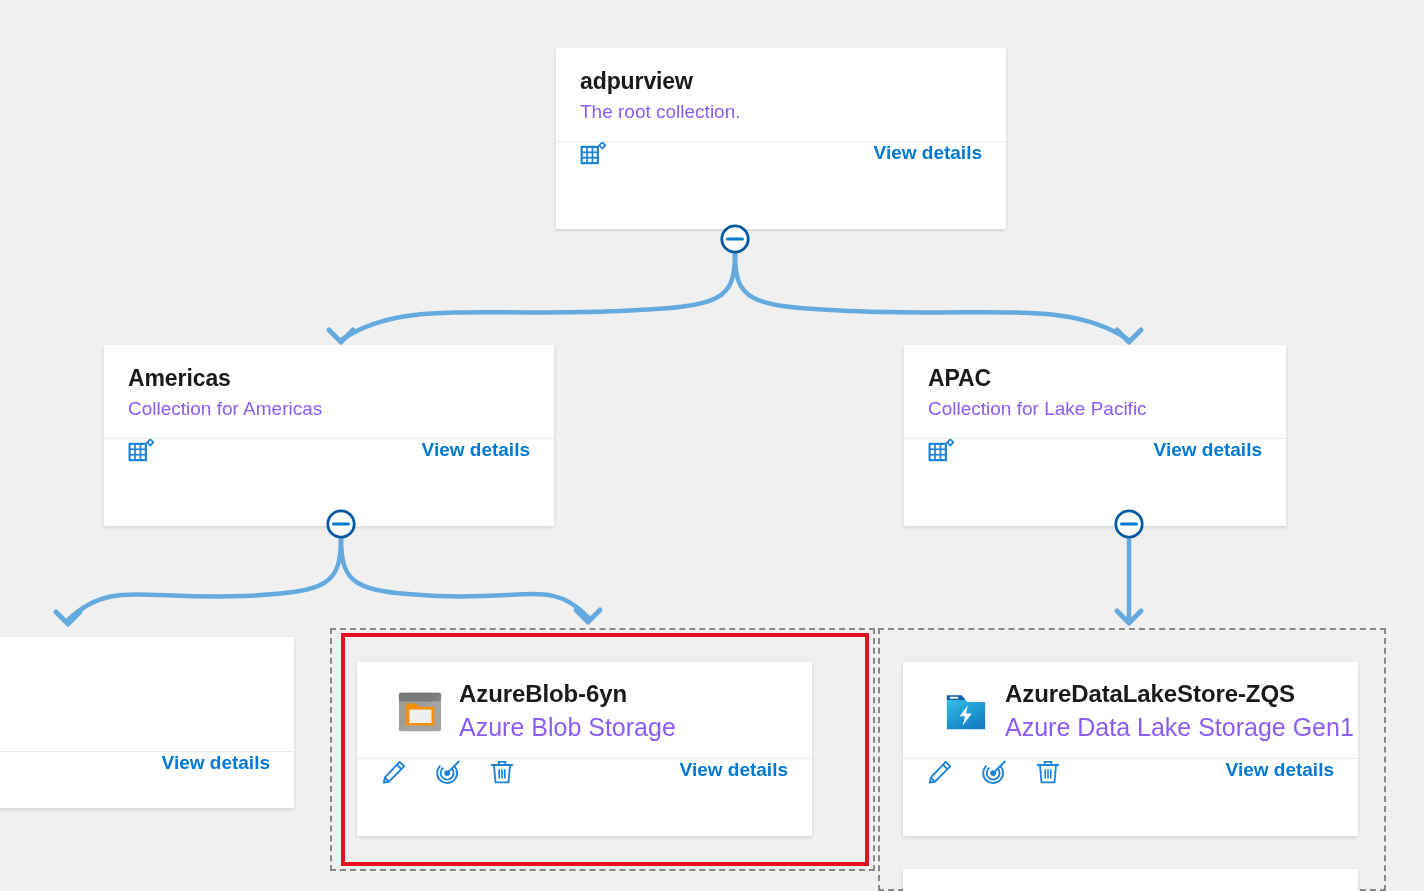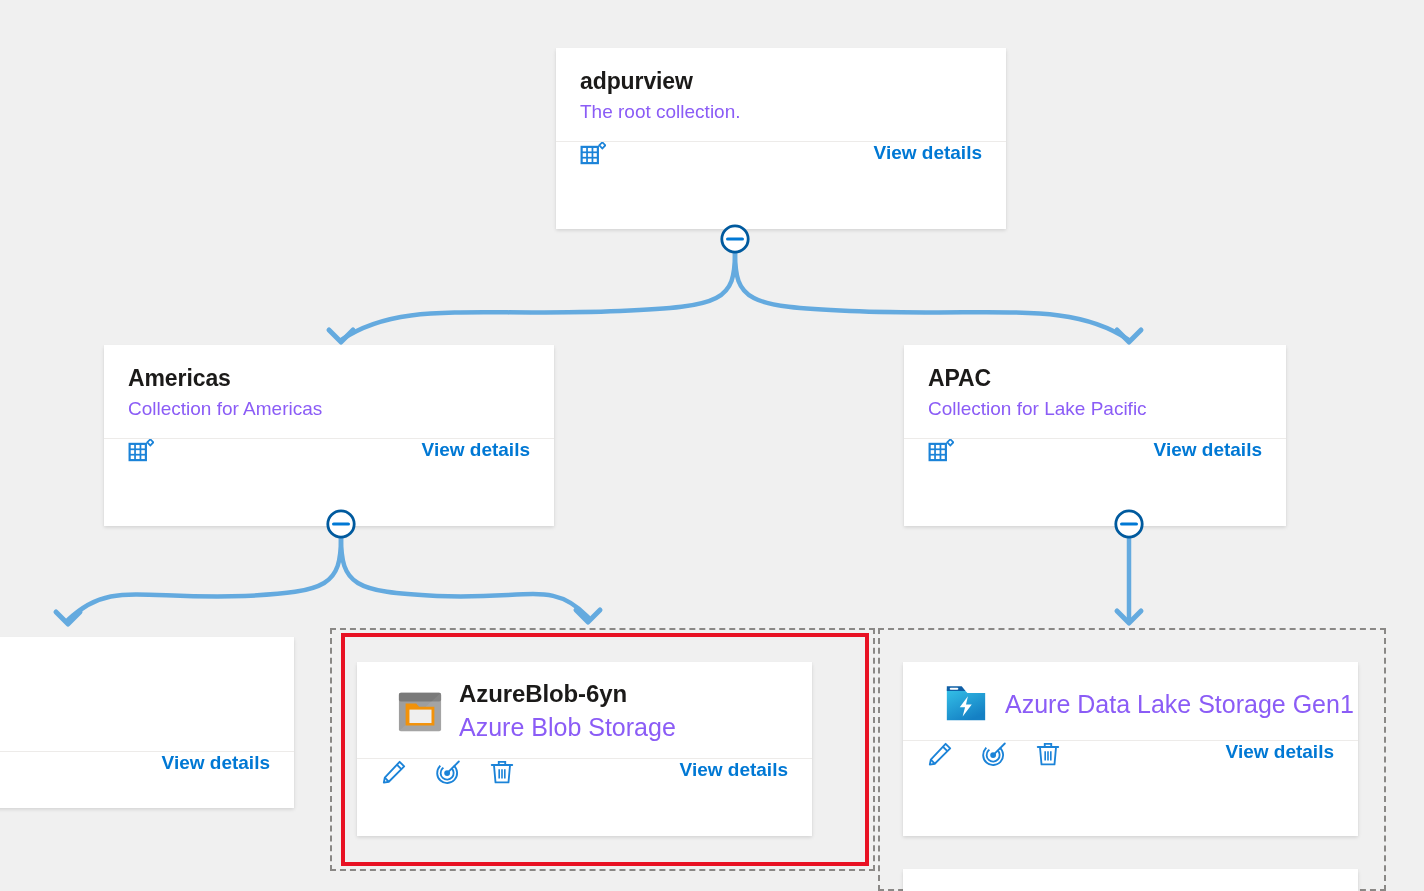--- a/index.html
+++ b/index.html
@@ -299,20 +299,21 @@
             <stop offset="0" stop-color="#35c1e8"></stop>
             <stop offset="1" stop-color="#1480c4"></stop>
           </linearGradient>
         </defs>
         <path d="M 4 9 L 21 9 L 25.5 13.5 L 44 13.5 L 44 42 L 4 42 Z" fill="url(#dlGrad)"></path>
         <path d="M 4 6.5 L 19.5 6.5 L 23.5 11.5 L 4 11.5 Z" fill="#0f5fa6"></path>
         <rect x="7" y="8" width="9" height="2.2" rx="1.1" fill="#ffffff"></rect>
         <path d="M 26 17 L 17.5 28.5 L 23 28.5 L 20.5 38 L 30 25.5 L 24 25.5 Z" fill="#ffffff"></path>
       </svg>
       <div class="asset-text">
+        <div class="card-title">AzureDataLakeStore-ZQS</div>
         <div class="card-sub">Azure Data Lake Storage Gen1</div>
       </div>
     </div>
     <div class="card-foot">
       <div class="foot-icons">
         <svg class="ico" viewBox="0 0 24 24">
           <path d="M 17.2 2.6 L 21.4 6.8 L 7.2 21 L 2.6 21.8 L 3.5 17.2 Z" fill="none" stroke="#1b83d8" stroke-width="1.7" stroke-linejoin="round"></path>
           <line x1="14.6" y1="5.2" x2="18.8" y2="9.4" stroke="#1b83d8" stroke-width="1.7"></line>
           <line x1="3.5" y1="17.2" x2="7.2" y2="21" stroke="#1b83d8" stroke-width="1.7"></line>
         </svg>

